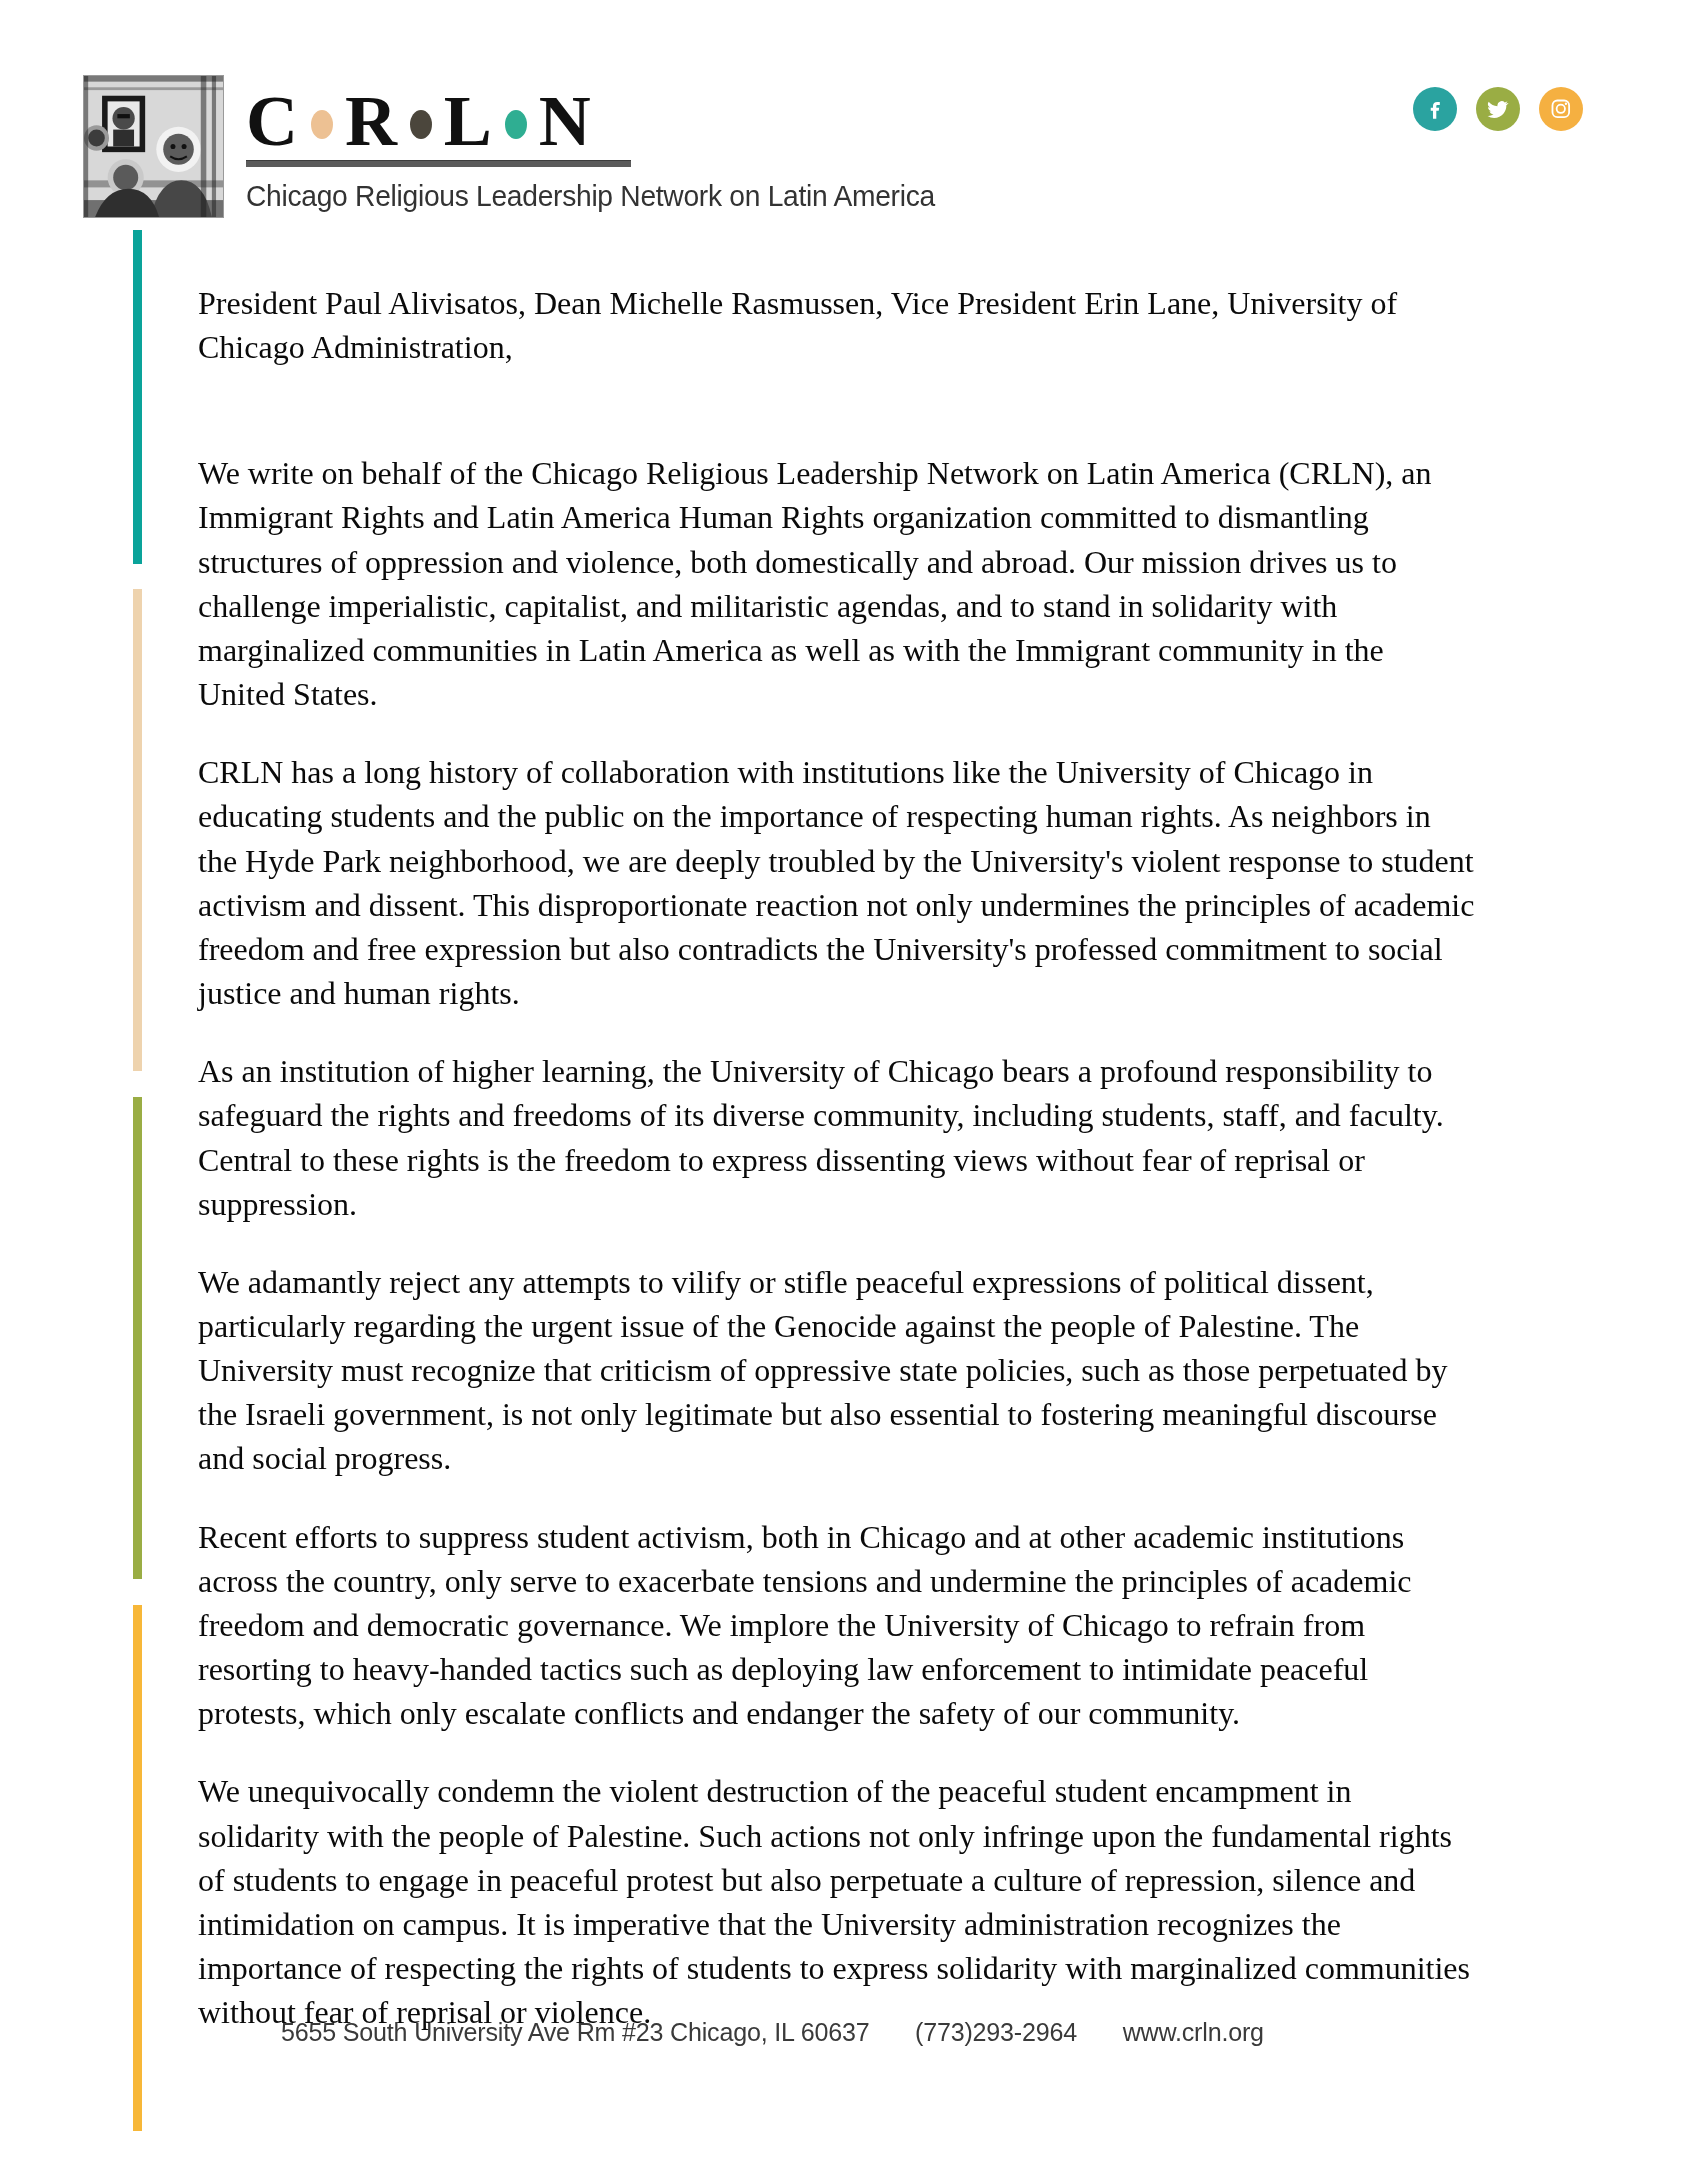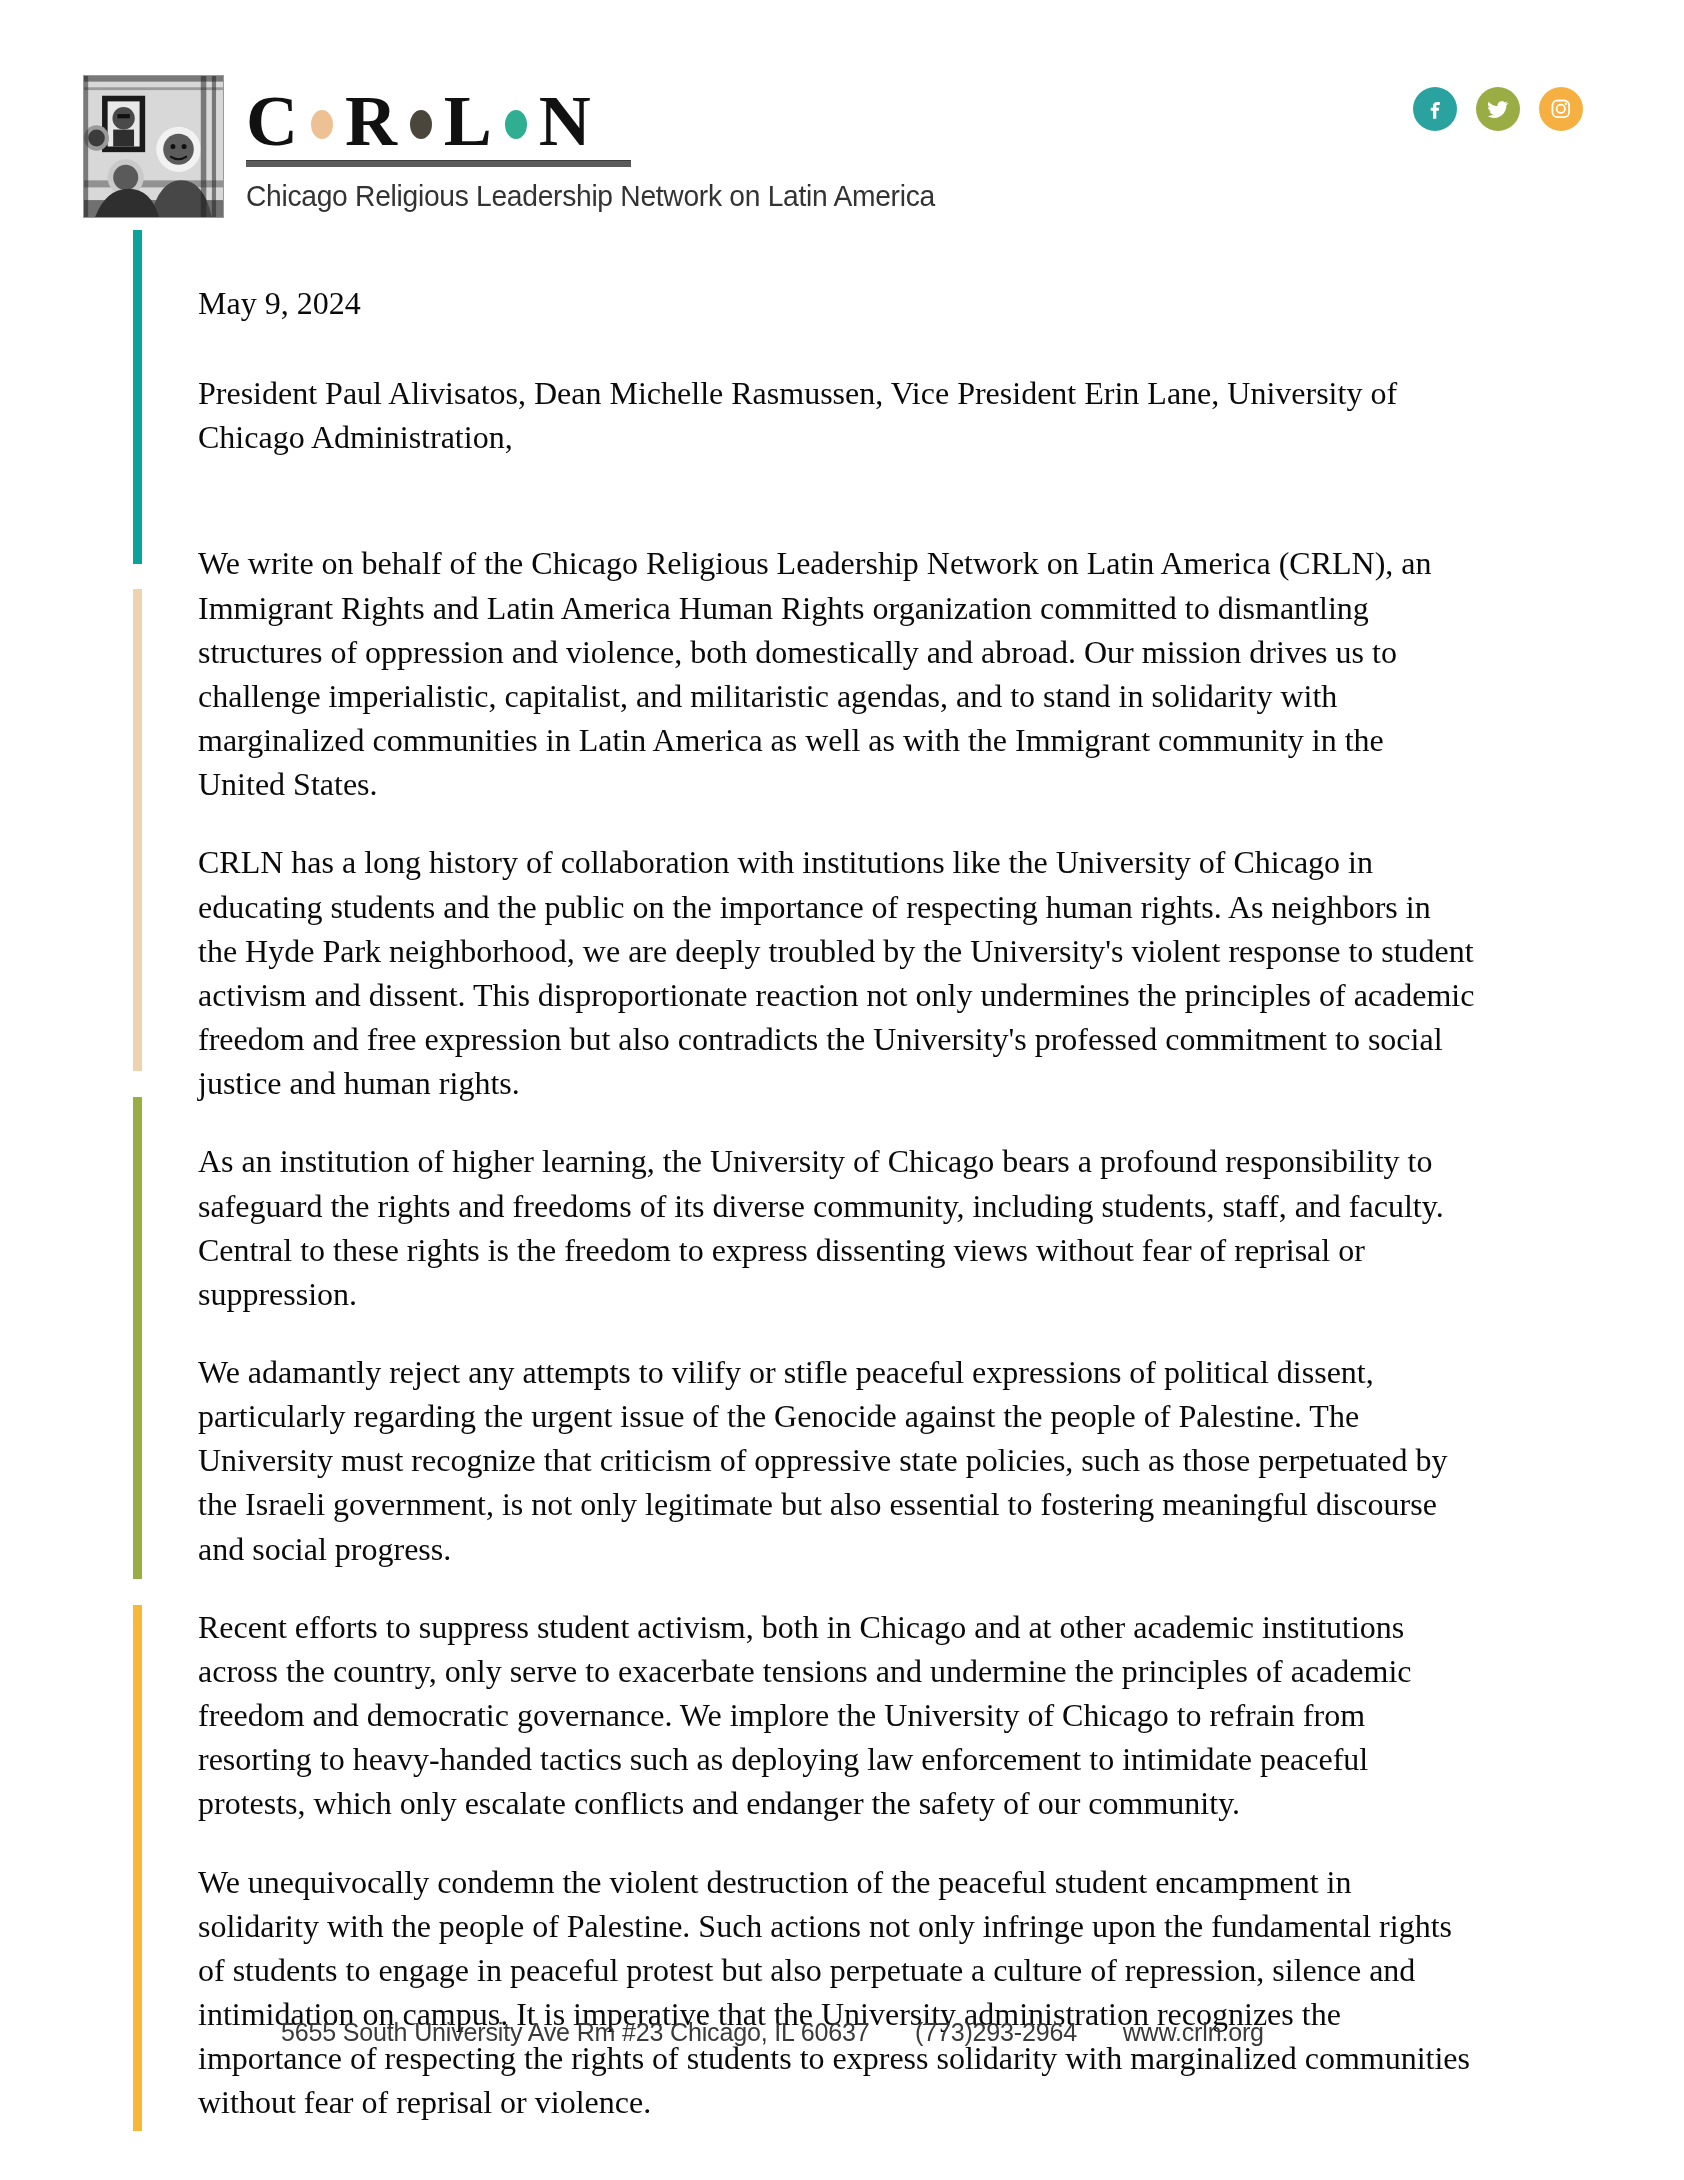--- a/index.html
+++ b/index.html
@@ -250,21 +250,20 @@
       </div>
     </div>
   </div>
 
   <div class="bar bar-teal" style="top:230px;  height:334px;"></div>
   <div class="bar bar-peach" style="top:589px;  height:482px;"></div>
   <div class="bar bar-olive" style="top:1097px; height:482px;"></div>
   <div class="bar bar-orange" style="top:1605px; height:526px;"></div>
 
   <div class="letter">
-    <p class="date">May 9, 2024</p>
     <p class="salutation">President Paul Alivisatos, Dean Michelle Rasmussen, Vice President Erin Lane, University of Chicago Administration,</p>
     <p>We write on behalf of the Chicago Religious Leadership Network on Latin America (CRLN), an Immigrant Rights and Latin America Human Rights organization committed to dismantling structures of oppression and violence, both domestically and abroad. Our mission drives us to challenge imperialistic, capitalist, and militaristic agendas, and to stand in solidarity with marginalized communities in Latin America as well as with the Immigrant community in the United States.</p>
     <p>CRLN has a long history of collaboration with institutions like the University of Chicago in educating students and the public on the importance of respecting human rights. As neighbors in the Hyde Park neighborhood, we are deeply troubled by the University's violent response to student activism and dissent. This disproportionate reaction not only undermines the principles of academic freedom and free expression but also contradicts the University's professed commitment to social justice and human rights.</p>
     <p>As an institution of higher learning, the University of Chicago bears a profound responsibility to safeguard the rights and freedoms of its diverse community, including students, staff, and faculty. Central to these rights is the freedom to express dissenting views without fear of reprisal or suppression.</p>
     <p>We adamantly reject any attempts to vilify or stifle peaceful expressions of political dissent, particularly regarding the urgent issue of the Genocide against the people of Palestine. The University must recognize that criticism of oppressive state policies, such as those perpetuated by the Israeli government, is not only legitimate but also essential to fostering meaningful discourse and social progress.</p>
     <p>Recent efforts to suppress student activism, both in Chicago and at other academic institutions across the country, only serve to exacerbate tensions and undermine the principles of academic freedom and democratic governance. We implore the University of Chicago to refrain from resorting to heavy-handed tactics such as deploying law enforcement to intimidate peaceful protests, which only escalate conflicts and endanger the safety of our community.</p>
     <p>We unequivocally condemn the violent destruction of the peaceful student encampment in solidarity with the people of Palestine. Such actions not only infringe upon the fundamental rights of students to engage in peaceful protest but also perpetuate a culture of repression, silence and intimidation on campus. It is imperative that the University administration recognizes the importance of respecting the rights of students to express solidarity with marginalized communities without fear of reprisal or violence.</p>
   </div>
 
   <div class="footer">

